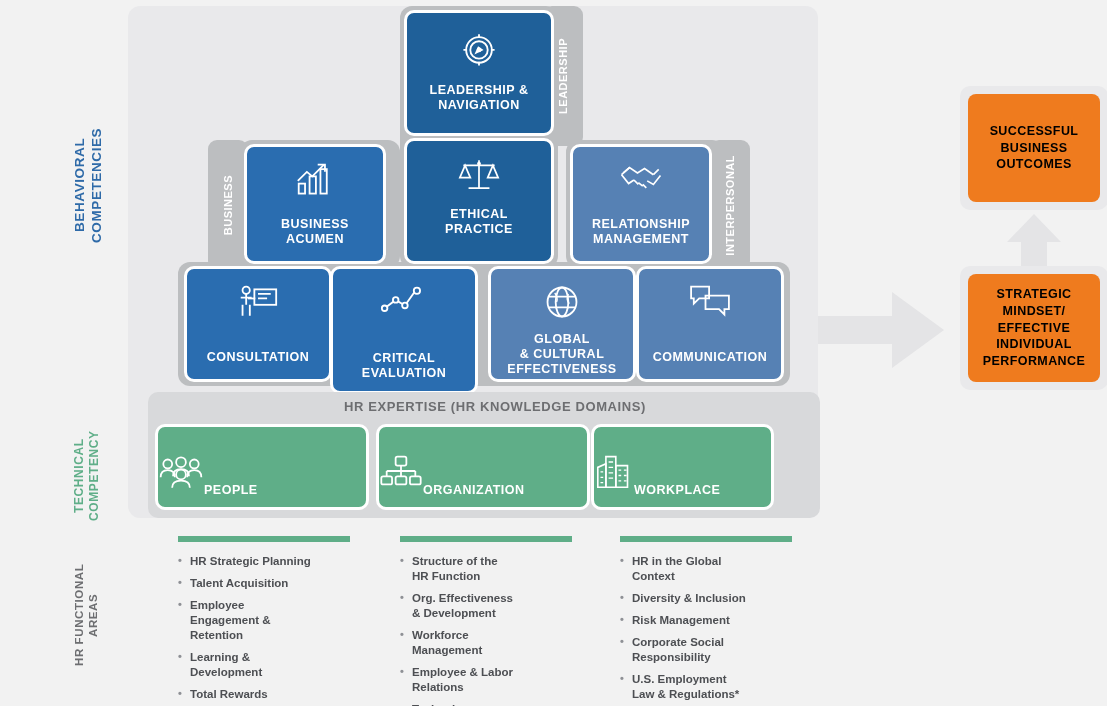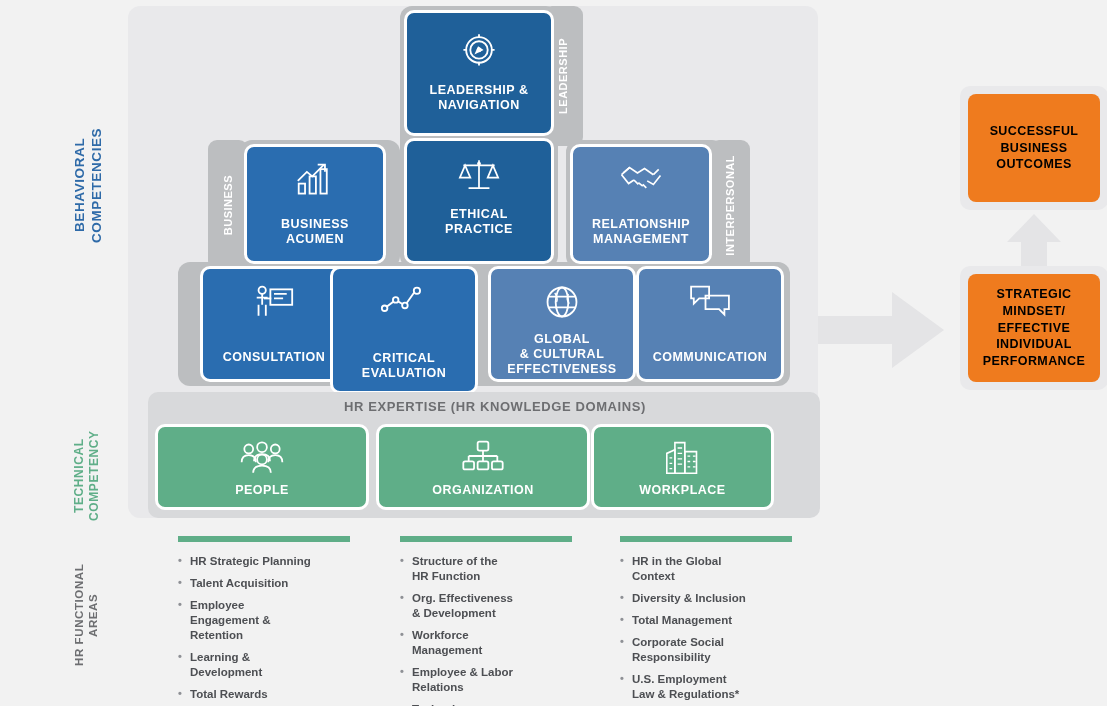--- a/index.html
+++ b/index.html
@@ -79,21 +79,21 @@
     padding: 0 4px;
   }
   .blue-dark  { background: #1f6099; }
   .blue-mid   { background: #2a6db0; }
   .blue-light { background: #5681b4; }
 
   #card-leadnav  { left: 404px; top: 10px;  width: 150px; height: 126px; }
   #card-ethical  { left: 404px; top: 138px; width: 150px; height: 126px; }
   #card-bizacu   { left: 244px; top: 144px; width: 142px; height: 120px; }
   #card-relmgmt  { left: 570px; top: 144px; width: 142px; height: 120px; }
-  #card-consult  { left: 200px; top: 266px; width: 148px; height: 116px; }
+  #card-consult  { left: 184px; top: 266px; width: 148px; height: 116px; }
   #card-critical { left: 330px; top: 266px; width: 148px; height: 128px; }
   #card-global   { left: 488px; top: 266px; width: 148px; height: 116px; }
   #card-commun   { left: 636px; top: 266px; width: 148px; height: 116px; }
 
   #card-consult .caption, #card-commun .caption { margin-top: auto; margin-bottom: 14px; }
   #card-critical .caption, #card-global .caption { margin-top: auto; margin-bottom: 10px; }
   #card-bizacu .caption, #card-relmgmt .caption { margin-top: auto; margin-bottom: 14px; }
   #card-leadnav .caption { margin-top: auto; margin-bottom: 20px; }
   #card-ethical .caption { margin-top: auto; margin-bottom: 24px; }
 
@@ -105,21 +105,21 @@
   }
   #expertise-title {
     position: absolute; left: 0; top: 7px; width: 672px;
     text-align: center; color: #6d6e71;
     font-size: 13px; font-weight: bold; letter-spacing: .6px; padding-left: 22px;
   }
   .green-card {
     position: absolute; top: 32px; height: 86px;
     background: #5fae88; border: 3px solid #ffffff; border-radius: 10px;
     color: #ffffff;
-    display: flex; flex-direction: column; align-items: center; justify-content: flex-start;
+    display: flex; flex-direction: row; align-items: center; justify-content: flex-start;
     padding-top: 12px;
   }
   .green-card .caption {
     font-size: 12.5px; font-weight: bold; letter-spacing: .5px;
     margin-top: auto; margin-bottom: 10px;
   }
   #gc-people  { left: 7px;   width: 214px; }
   #gc-org     { left: 228px; width: 214px; }
   #gc-work    { left: 443px; width: 183px; }
 
@@ -375,21 +375,21 @@
 Management</li>
     </ul>
   </div>
 
   <div class="fcol" id="fcol-2">
     <div class="fbar"></div>
     <ul>
       <li>HR in the Global
 Context</li>
       <li>Diversity &amp; Inclusion</li>
-      <li>Total Management</li>
+      <li>Risk Management</li>
       <li>Corporate Social
 Responsibility</li>
       <li>U.S. Employment
 Law &amp; Regulations*</li>
     </ul>
   </div>
 
   <div id="big-arrow">
     <svg width="128" height="80" viewBox="0 0 128 80">
       <path d="M0 26 H74 V2 L126 40 L74 78 V54 H0 Z" fill="#e4e4e6"></path>

